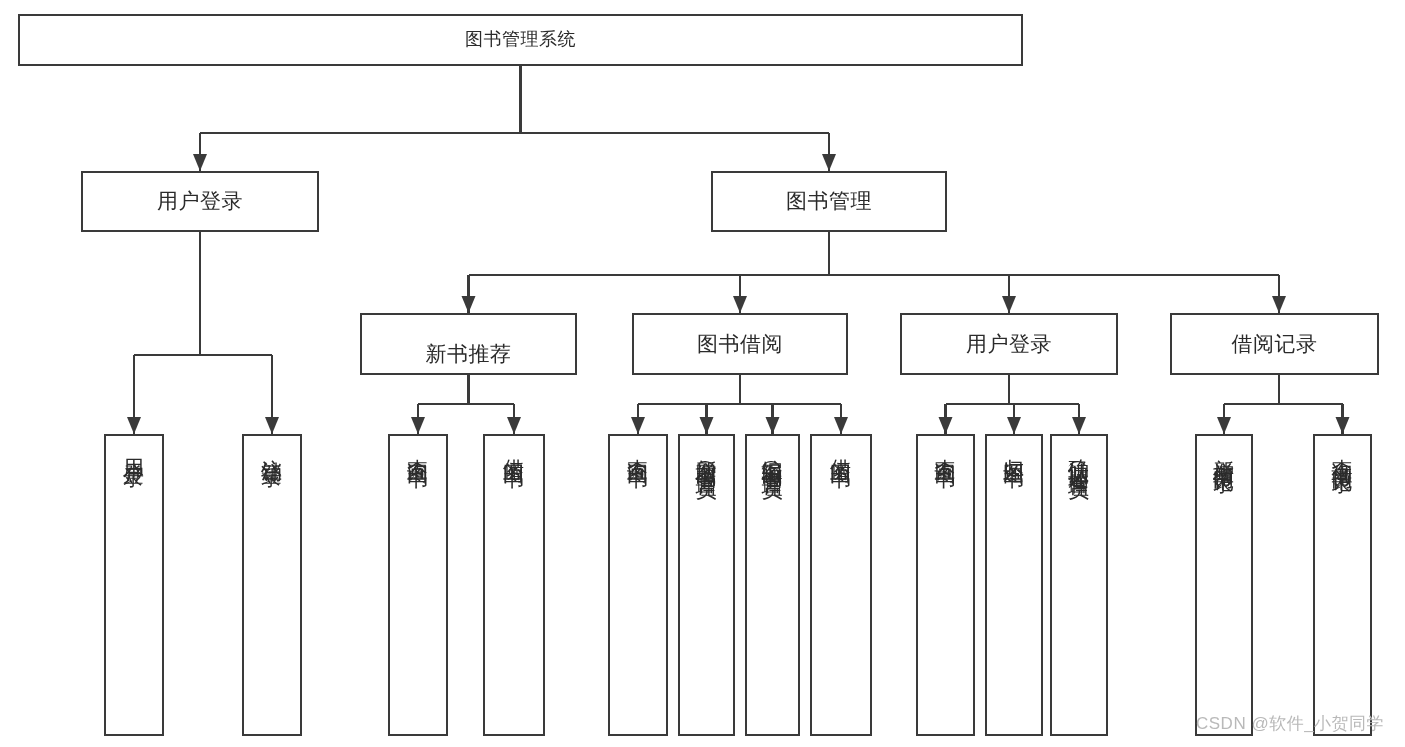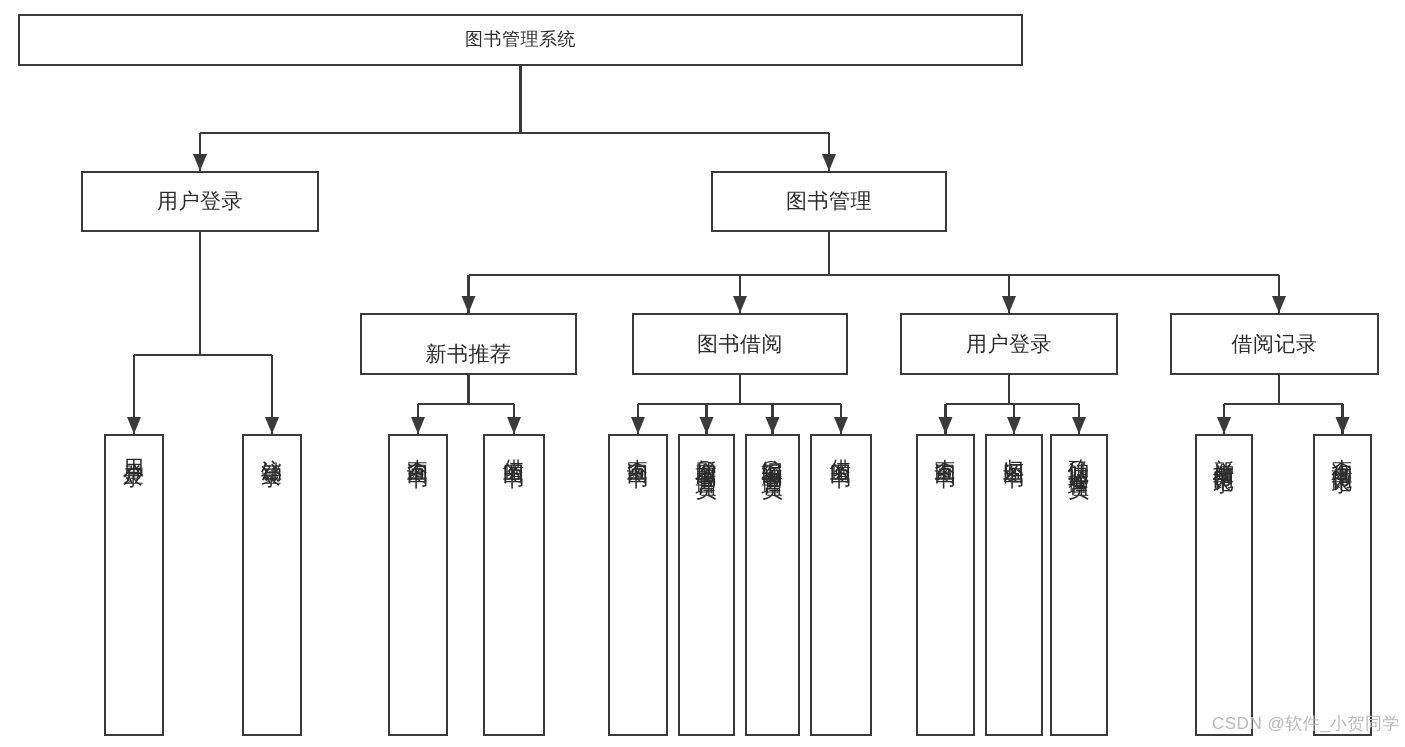--- a/index.html
+++ b/index.html
@@ -181,14 +181,14 @@
       <div class="node vertical" style="left: 1050px; top: 434px; width: 58px; height: 302px; border-color: rgb(58, 58, 58); background: rgb(255, 255, 255);">
         <span class="node-label" style="color: rgb(43, 43, 43);">确认归还（管理员）</span>
       </div>
       <div class="node vertical" style="left: 1195px; top: 434px; width: 58px; height: 302px; border-color: rgb(58, 58, 58); background: rgb(255, 255, 255);">
         <span class="node-label" style="color: rgb(43, 43, 43);">新增借阅记录</span>
       </div>
       <div class="node vertical" style="left: 1313px; top: 434px; width: 59px; height: 302px; border-color: rgb(58, 58, 58); background: rgb(255, 255, 255);">
         <span class="node-label" style="color: rgb(43, 43, 43);">查询借阅记录</span>
       </div>
     </div>
-  <div class="watermark" style="left: 1196px; top: 712px; color: rgb(185, 185, 185); padding-left: 16px;">CSDN @软件_小贺同学</div>
+  <div class="watermark" style="left: 1196px; top: 712px; color: rgb(185, 185, 185);">CSDN @软件_小贺同学</div>
 </div>
 
 </body></html>

